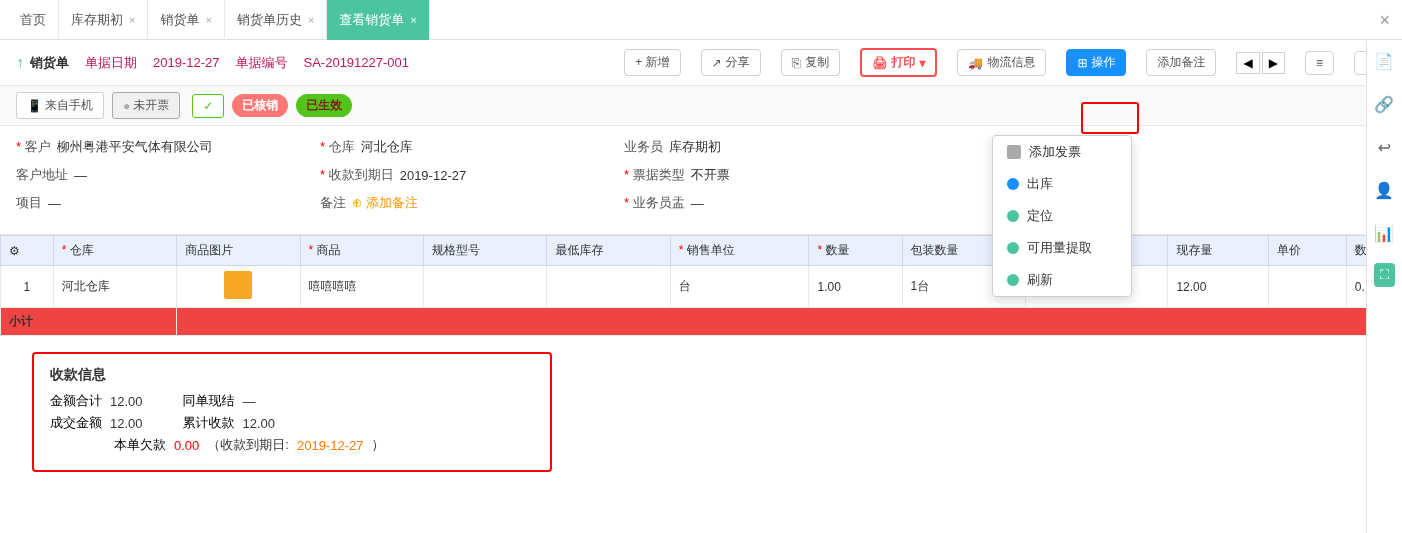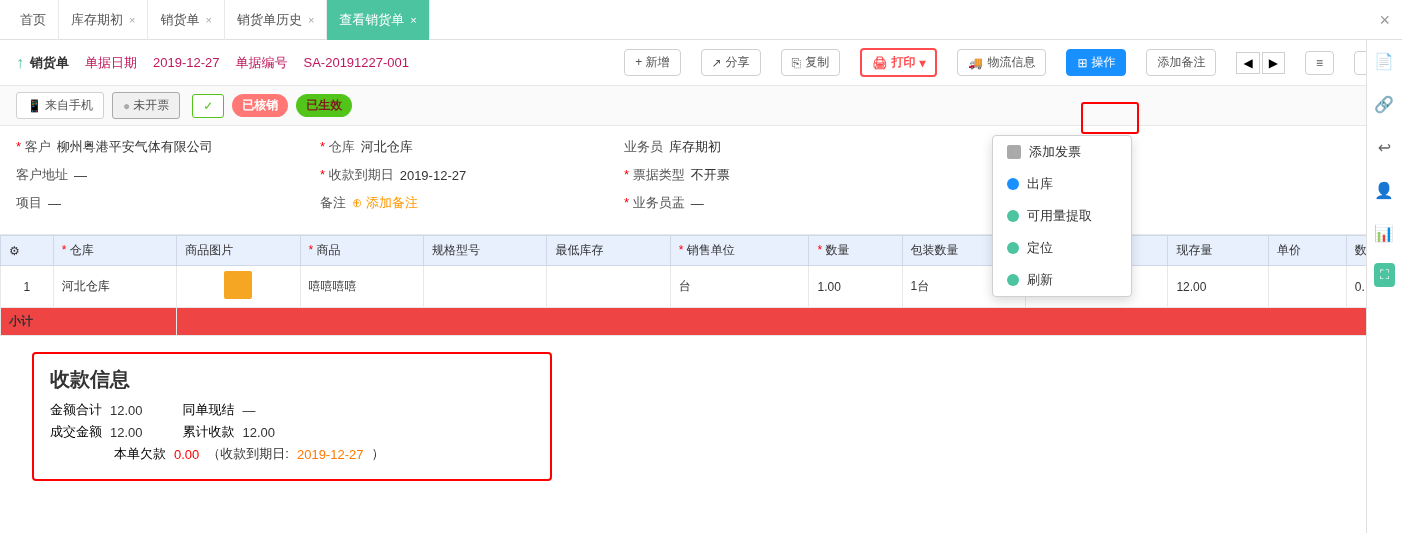--- a/index.html
+++ b/index.html
@@ -105,21 +105,21 @@
     }
     table tr:nth-child(even) td { background: #fafafa; }
     table tr td.subtotal { background: #ef4444; font-weight: bold; }
     .gear-cell { text-align: center; }
 
     
     .payment-box {
       border: 2px solid #f00; border-radius: 4px; padding: 12px 16px;
       margin: 8px 16px; display: inline-block; min-width: 520px;
     }
-    .payment-title { font-weight: bold; margin-bottom: 8px; font-size: 20px; }
+    .payment-title { font-weight: bold; margin-bottom: 8px; font-size: 14px; }
     .payment-row { display: flex; gap: 40px; margin-bottom: 4px; }
     .payment-item { display: flex; gap: 8px; align-items: center; }
     .payment-item label { color: #000000; }
     .payment-item .value { color: #333; }
     .payment-item .value.orange { color: #ff7a00; }
     .payment-item .value.red { color: #f00; }
 
     
     .dropdown-menu {
       position: absolute; background: #fff; border: 1px solid #d0d0d0;
@@ -371,25 +371,25 @@
       <div class="dropdown-menu-item">
         <span class="menu-icon-square" style="background:#aaa;"></span>
         <span>添加发票</span>
       </div>
       <div class="dropdown-menu-item">
         <span class="menu-icon-circle blue"></span>
         <span>出库</span>
       </div>
       <div class="dropdown-menu-item">
         <span class="menu-icon-circle teal"></span>
-        <span>可用量提取</span>
+        <span>定位</span>
       </div>
       <div class="dropdown-menu-item">
         <span class="menu-icon-circle teal"></span>
-        <span>定位</span>
+        <span>可用量提取</span>
       </div>
       <div class="dropdown-menu-item">
         <span class="menu-icon-circle teal"></span>
         <span>刷新</span>
       </div>
     </div>
 
     <div style="position:absolute; top:62px; right:263px; width:58px; height:32px; border:2px solid #f00; border-radius:3px; pointer-events:none; z-index:10;"></div>
 
     <div class="right-sidebar">

